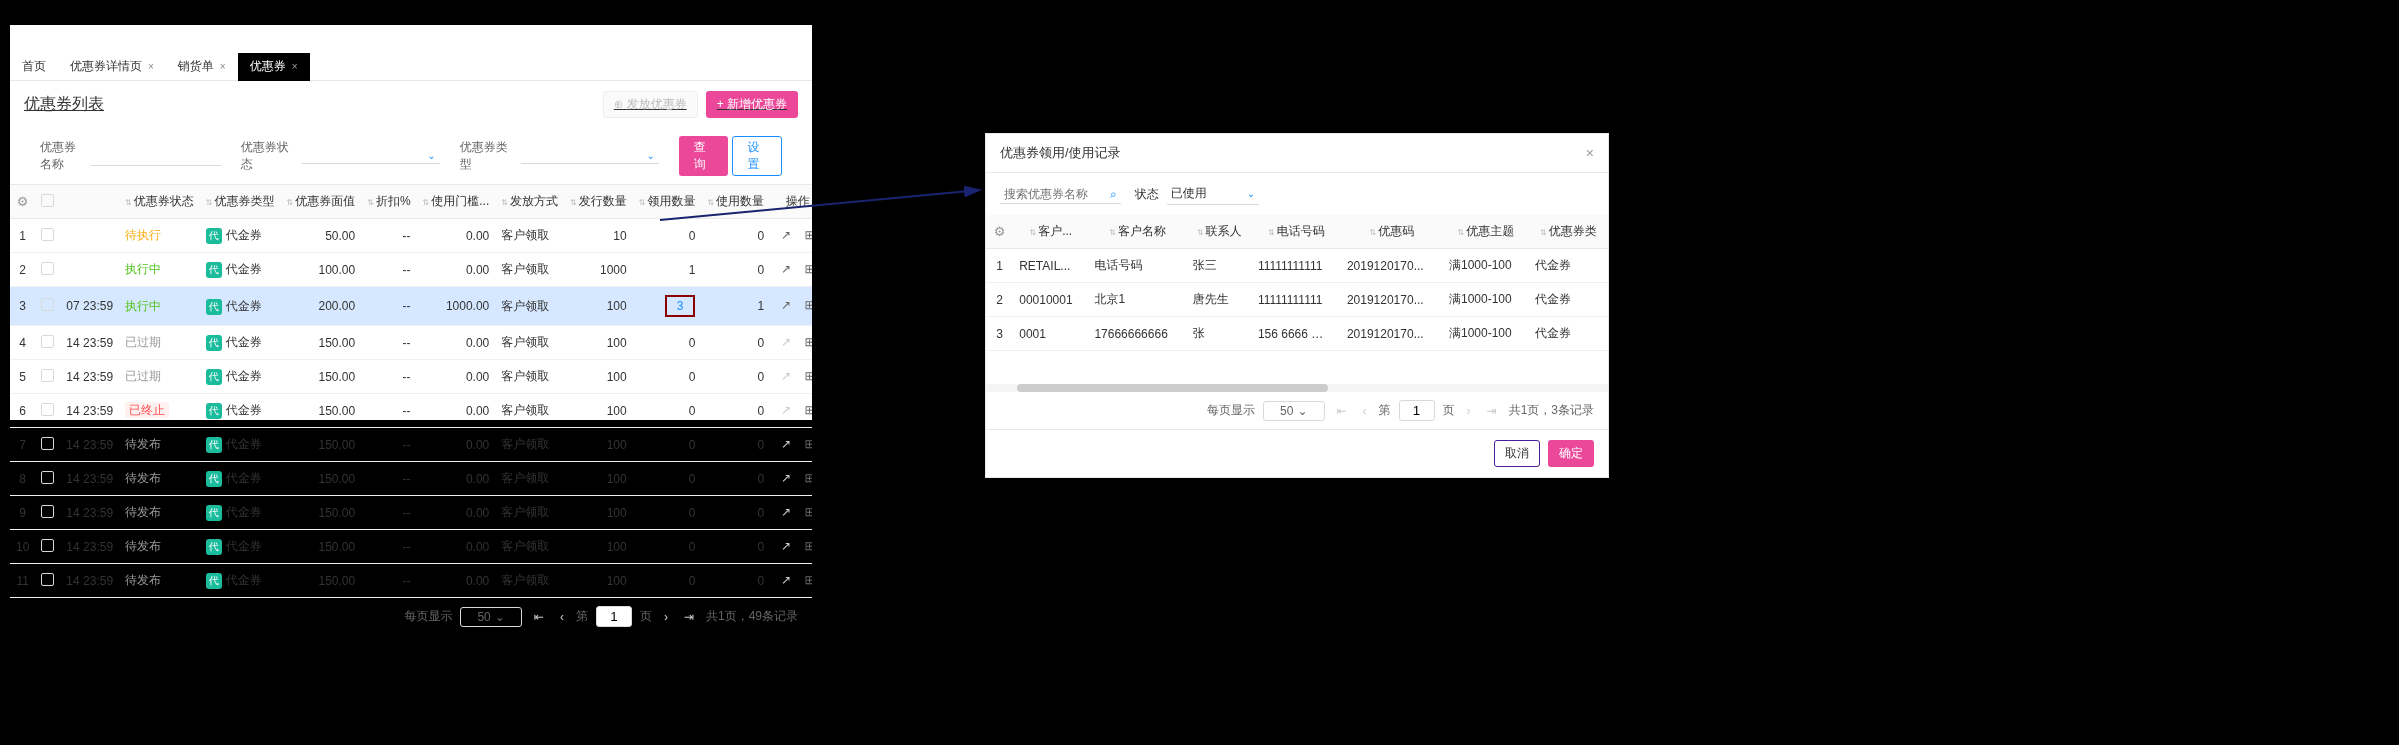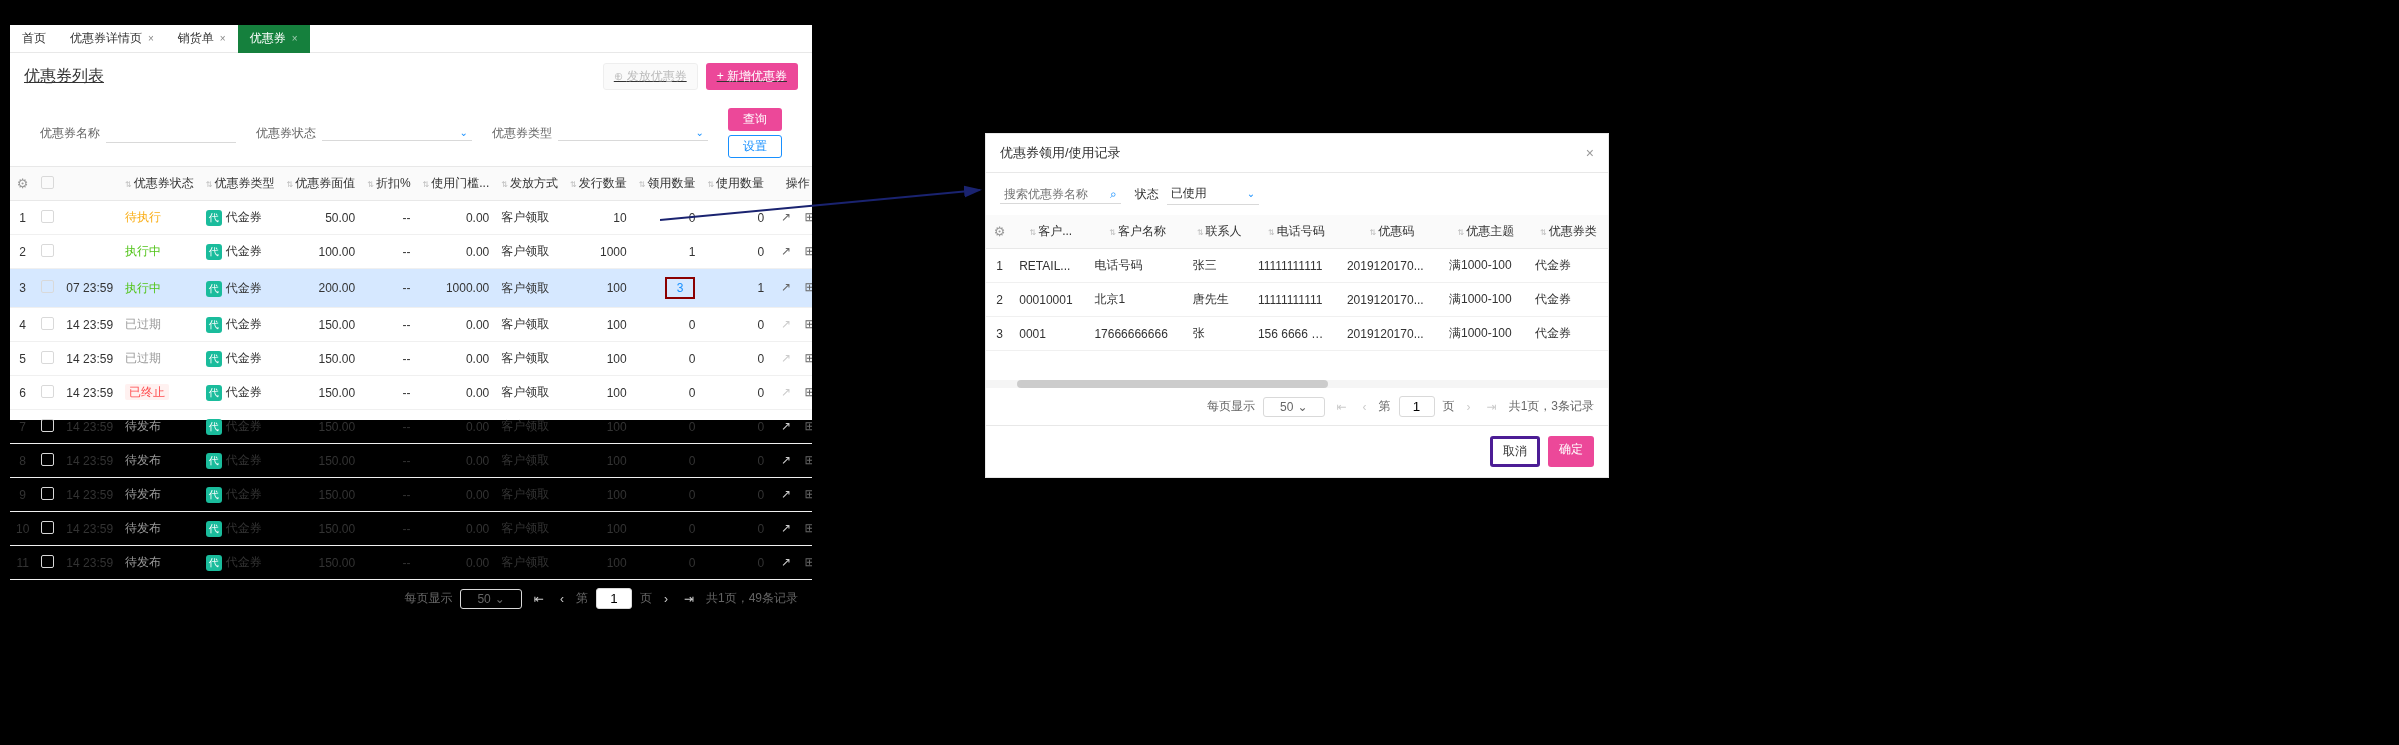--- a/index.html
+++ b/index.html
@@ -24,32 +24,33 @@
       top: 25px;
       width: 802px;
       height: 395px;
     }
     
     .tabs {
       display: flex;
       align-items: center;
       height: 28px;
       border-bottom: 1px solid #e8e8e8;
+      margin-top: 28px;
     }
     .tab {
       padding: 0 12px;
       height: 28px;
       display: flex;
       align-items: center;
       cursor: pointer;
       font-size: 12px;
       gap: 6px;
     }
     .tab.active {
-      background: #15803d;
+      background: #000000;
       color: #fff;
     }
     .tab-close {
       font-size: 10px;
       opacity: 0.6;
     }
     
     .page-header {
       display: flex;
       justify-content: space-between;
@@ -82,21 +83,21 @@
     .btn-primary {
       background: #ec4899;
       color: #fff;
     }
     .btn-outline {
       border: 1px solid #1890ff;
       color: #1890ff;
       background: #fff;
     }
     .btn-default {
-      border: 3px solid #4c1d95;
+      border: 1px solid #4c1d95;
       background: #fff;
       color: #333;
     }
     
     .filter-bar {
       display: flex;
       align-items: center;
       padding: 8px 30px;
       gap: 20px;
     }
@@ -122,21 +123,20 @@
       width: 150px;
       border-bottom: 1px solid #d9d9d9;
       padding: 2px 4px;
     }
     .chevron {
       color: #1890ff;
       font-size: 10px;
     }
     .filter-actions {
       display: flex;
-      flex-direction: column;
       gap: 4px;
       margin-left: auto;
     }
     .filter-actions .btn {
       padding: 2px 14px;
     }
     
     .table-wrap {
       overflow: auto;
       border-top: 1px solid #e8e8e8;

